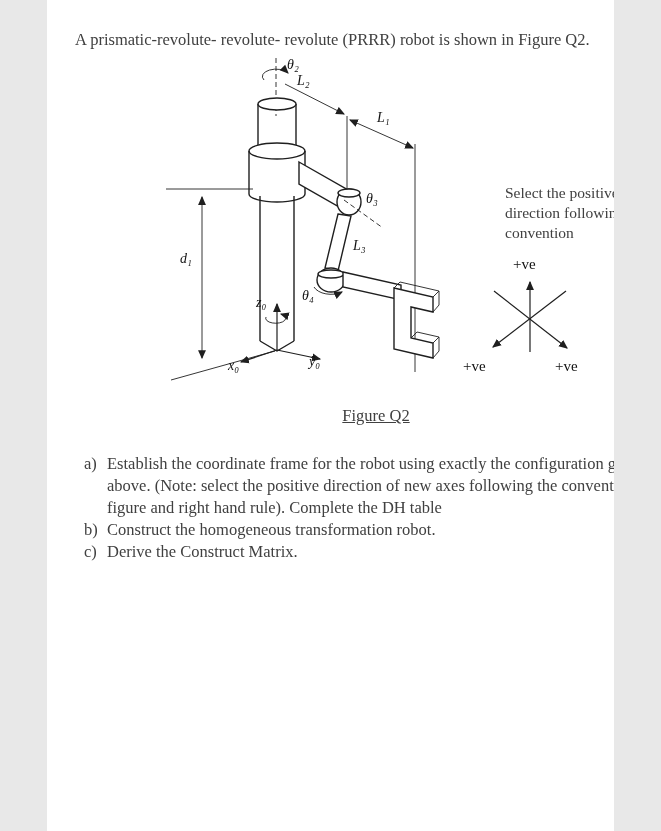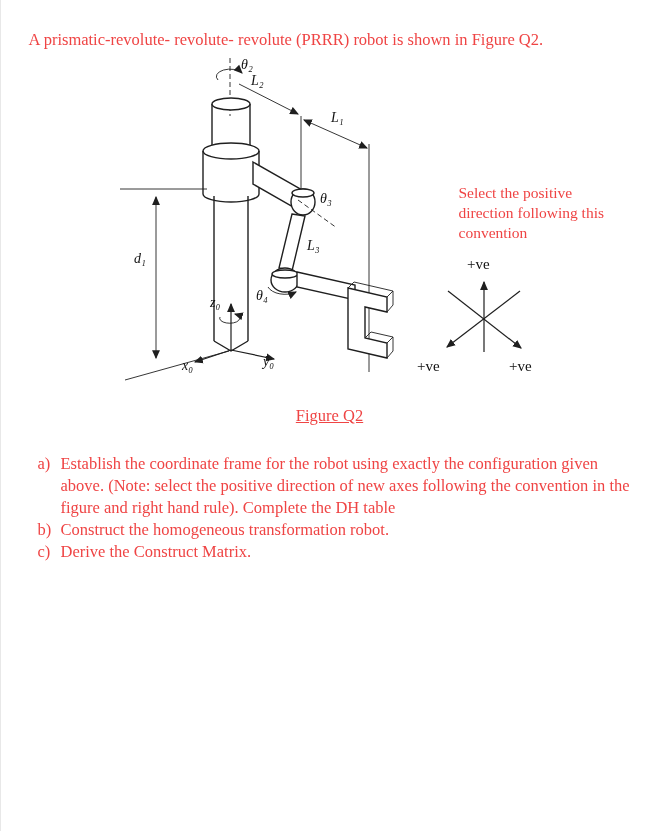--- a/index.html
+++ b/index.html
@@ -1,21 +1,21 @@
 <!DOCTYPE html>
 <html><head>
 <meta charset="utf-8">
 <style>
   html,body{margin:0;padding:0;background:#e8e8e8;}
   .page{
     position:relative;
-    width:660px;height:831px;
+    width:567px;height:831px;
     background:#ffffff;
     font-family:"Liberation Serif", serif;
-    color:#ef4444;
+    color:#404040;
     overflow:hidden;
     margin:0 auto;
   }
   .intro{
     position:absolute;left:28px;top:12px;width:615px;
     font-size:16.5px;line-height:22px;
   }
   .figure-svg{position:absolute;left:0;top:0;width:661px;height:831px;}
   .convention-text{
     position:absolute;left:422px;top:183px;width:154px;

